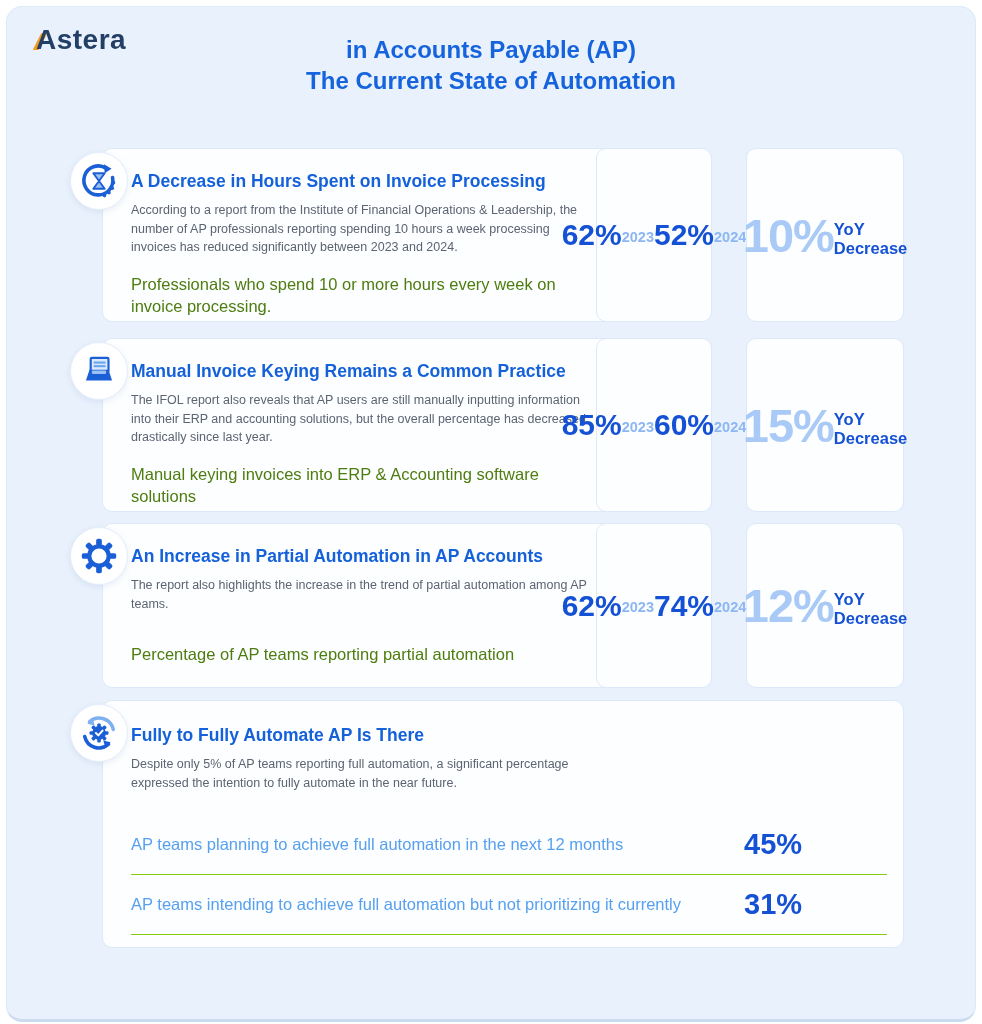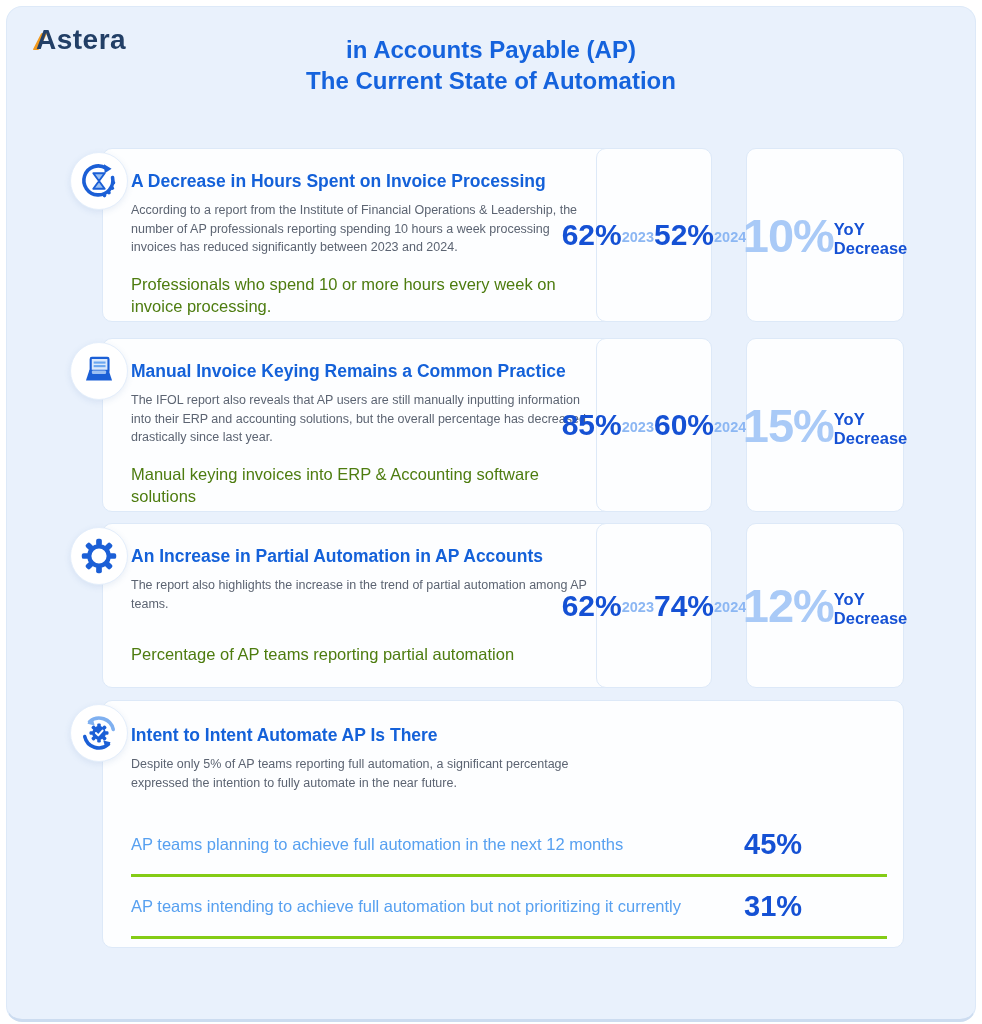--- a/index.html
+++ b/index.html
@@ -45,21 +45,21 @@
   
   .icon-circle { position:absolute; left:70px; width:58px; height:58px; border-radius:50%;
                  background:#ffffff; border:1px solid #e4eefb;
                  box-shadow:0 2px 6px rgba(80,120,180,.12);
                  display:flex; align-items:center; justify-content:center; z-index:2; }
   .ic1 { top:152px; } .ic2 { top:342px; } .ic3 { top:527px; } .ic4 { top:704px; }
 
   
   .intent-rows { margin-top:36px; }
   .intent-row { display:flex; align-items:center; padding-bottom:13px; margin-bottom:13px;
-                border-bottom:3px solid #84cc16; width:756px; }
+                border-bottom:1px solid #84cc16; width:756px; }
   .intent-label { color:#57a0f0; font-size:16.5px; line-height:1.35; width:585px; }
   .intent-value { color:#1551d4; font-size:29px; font-weight:700; margin-left:28px; }
 </style>
 </head>
 <body>
 
 <div class="canvas">
   <div class="panel"></div>
 
   <div class="logo">
@@ -207,21 +207,21 @@
         <g transform="rotate(315)">
             <rect x="-1.5" y="-8" width="3" height="3.4" rx="1"></rect>
           </g>
         <circle r="5.8" fill="#1b5fd6"></circle>
         <path d="M-2.6 0 L-0.6 2 L3 -2" fill="none" stroke="#ffffff" stroke-width="1.7" stroke-linecap="round" stroke-linejoin="round"></path>
       </g>
     </svg>
   </div>
 
   <div class="card wide-card">
-    <div class="card-heading">Intent to Intent Automate AP Is There</div>
+    <div class="card-heading">Fully to Fully Automate AP Is There</div>
     <div class="card-body">Despite only 5% of AP teams reporting full automation, a significant percentage expressed the intention to fully automate in the near future.</div>
     <div class="intent-rows">
       <div class="intent-row">
         <div class="intent-label">AP teams planning to achieve full automation in the next 12 months</div>
         <div class="intent-value">45%</div>
       </div>
       <div class="intent-row">
         <div class="intent-label">AP teams intending to achieve full automation but not prioritizing it currently</div>
         <div class="intent-value">31%</div>
       </div>

